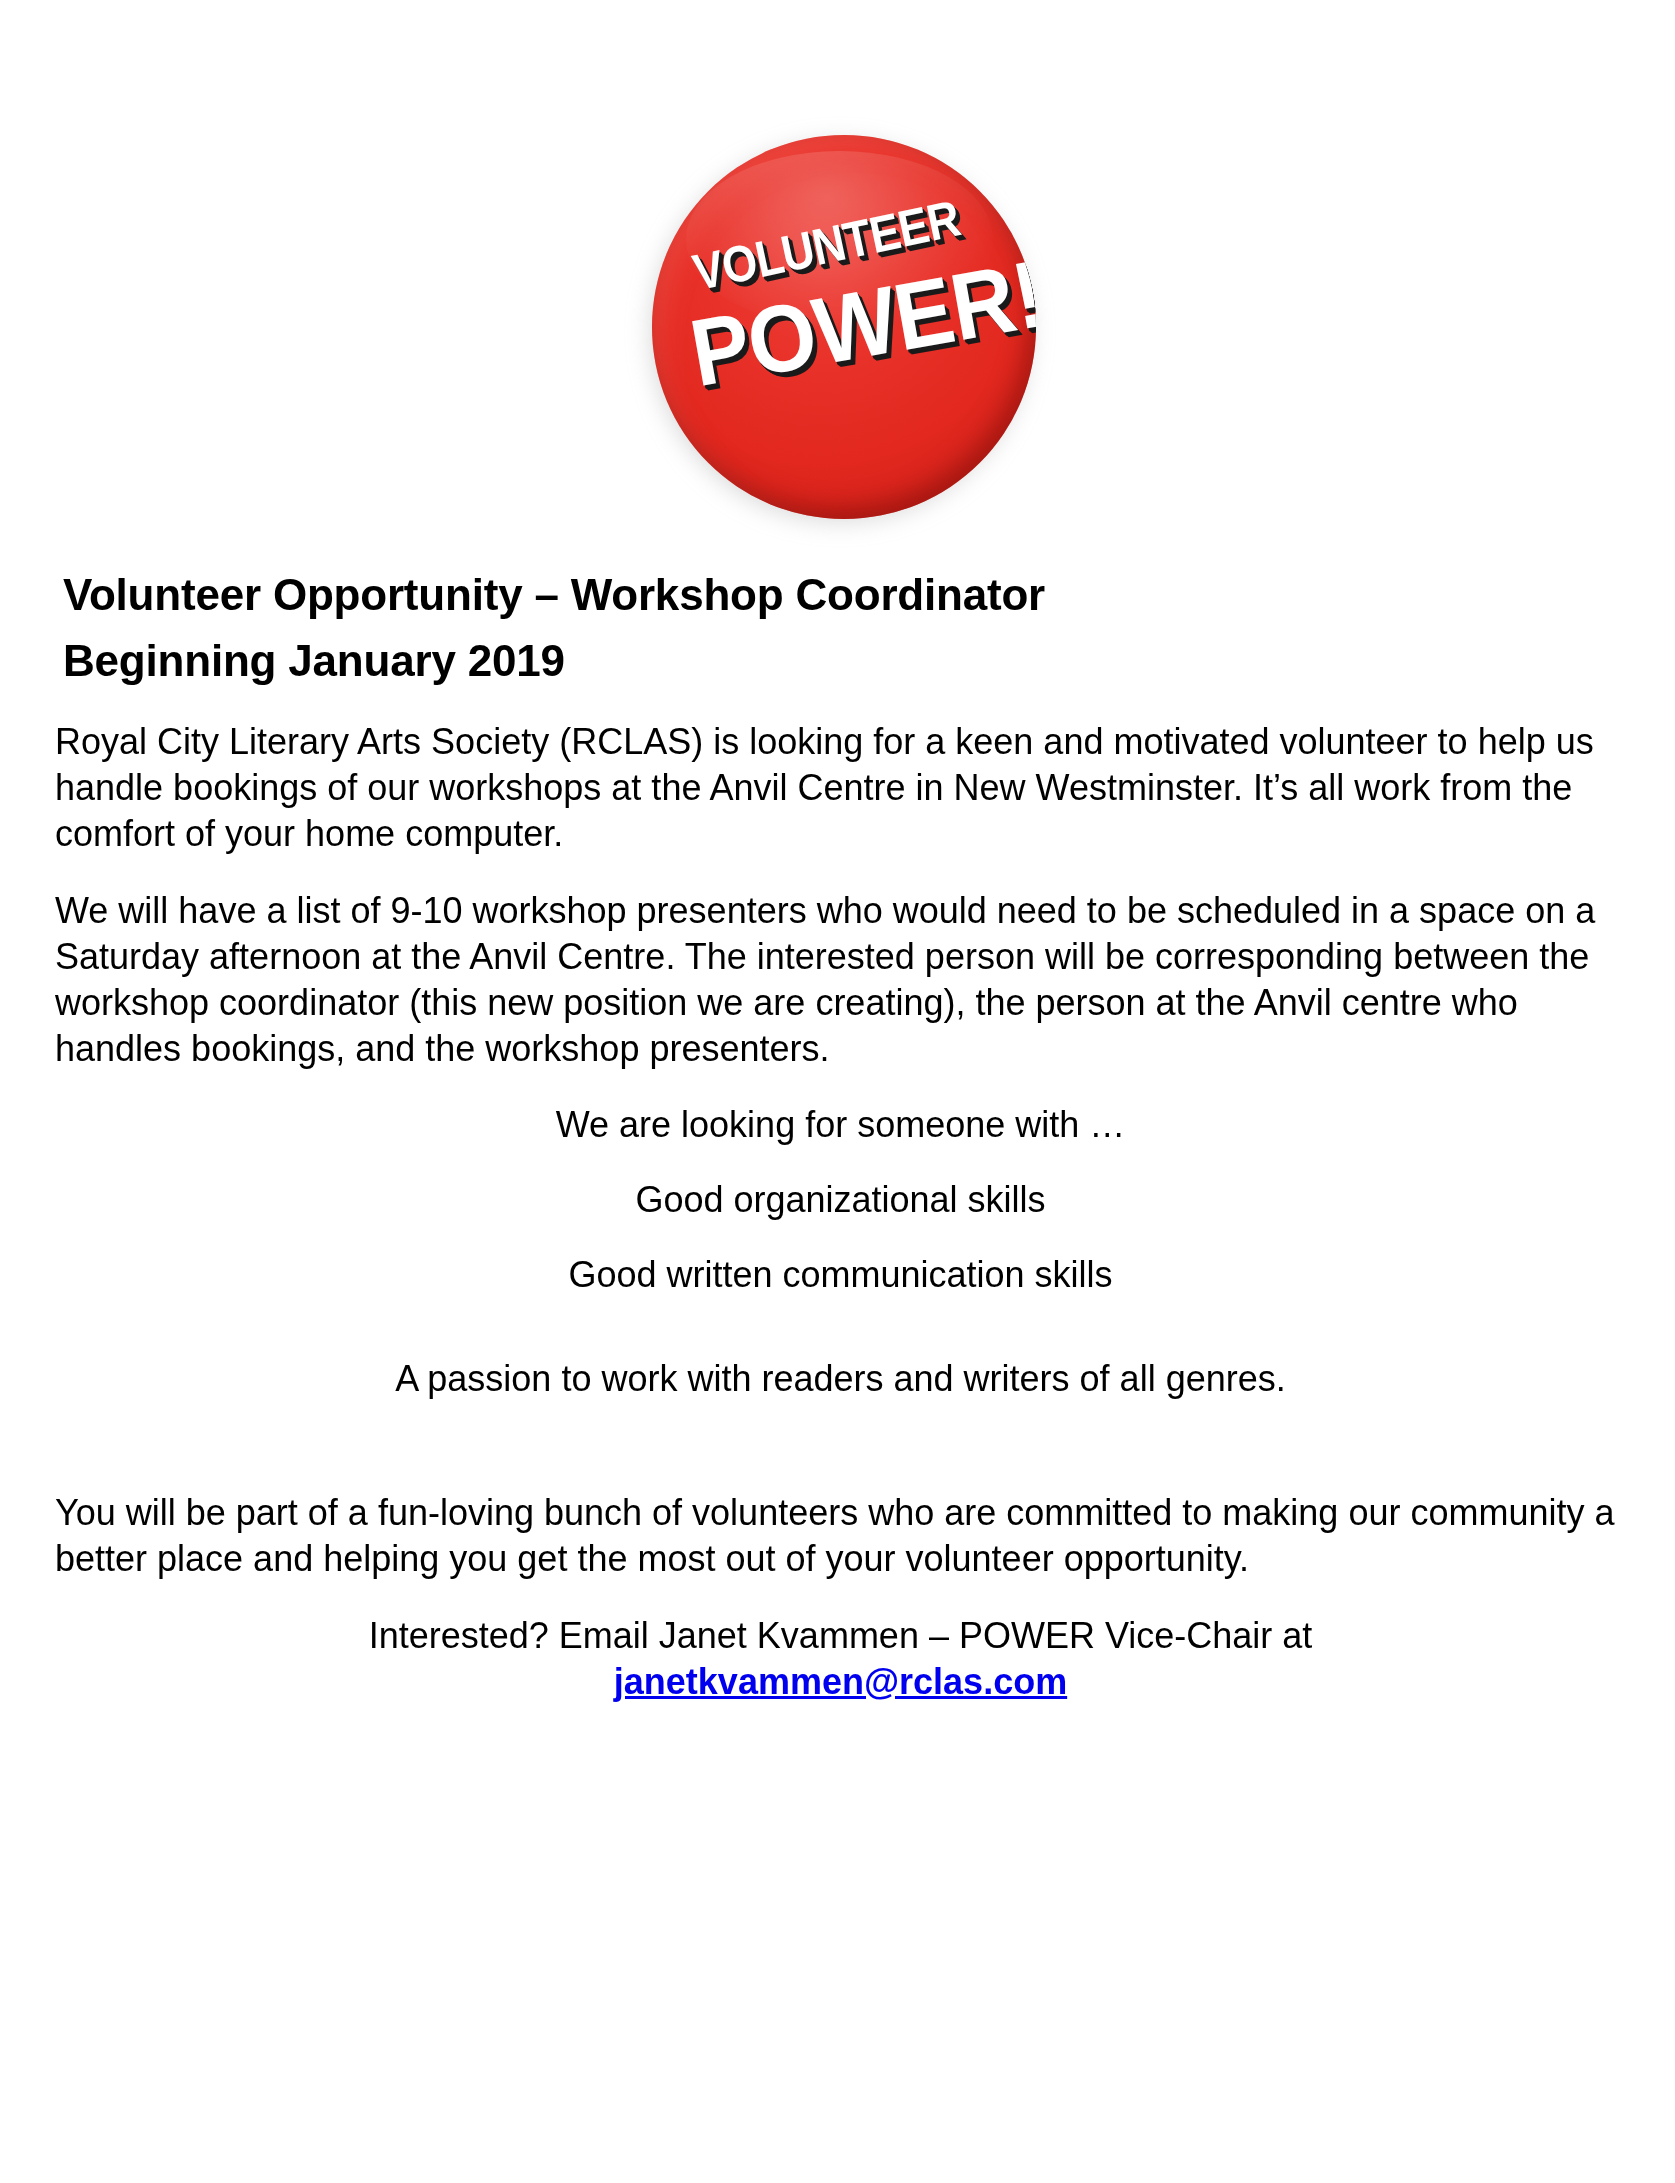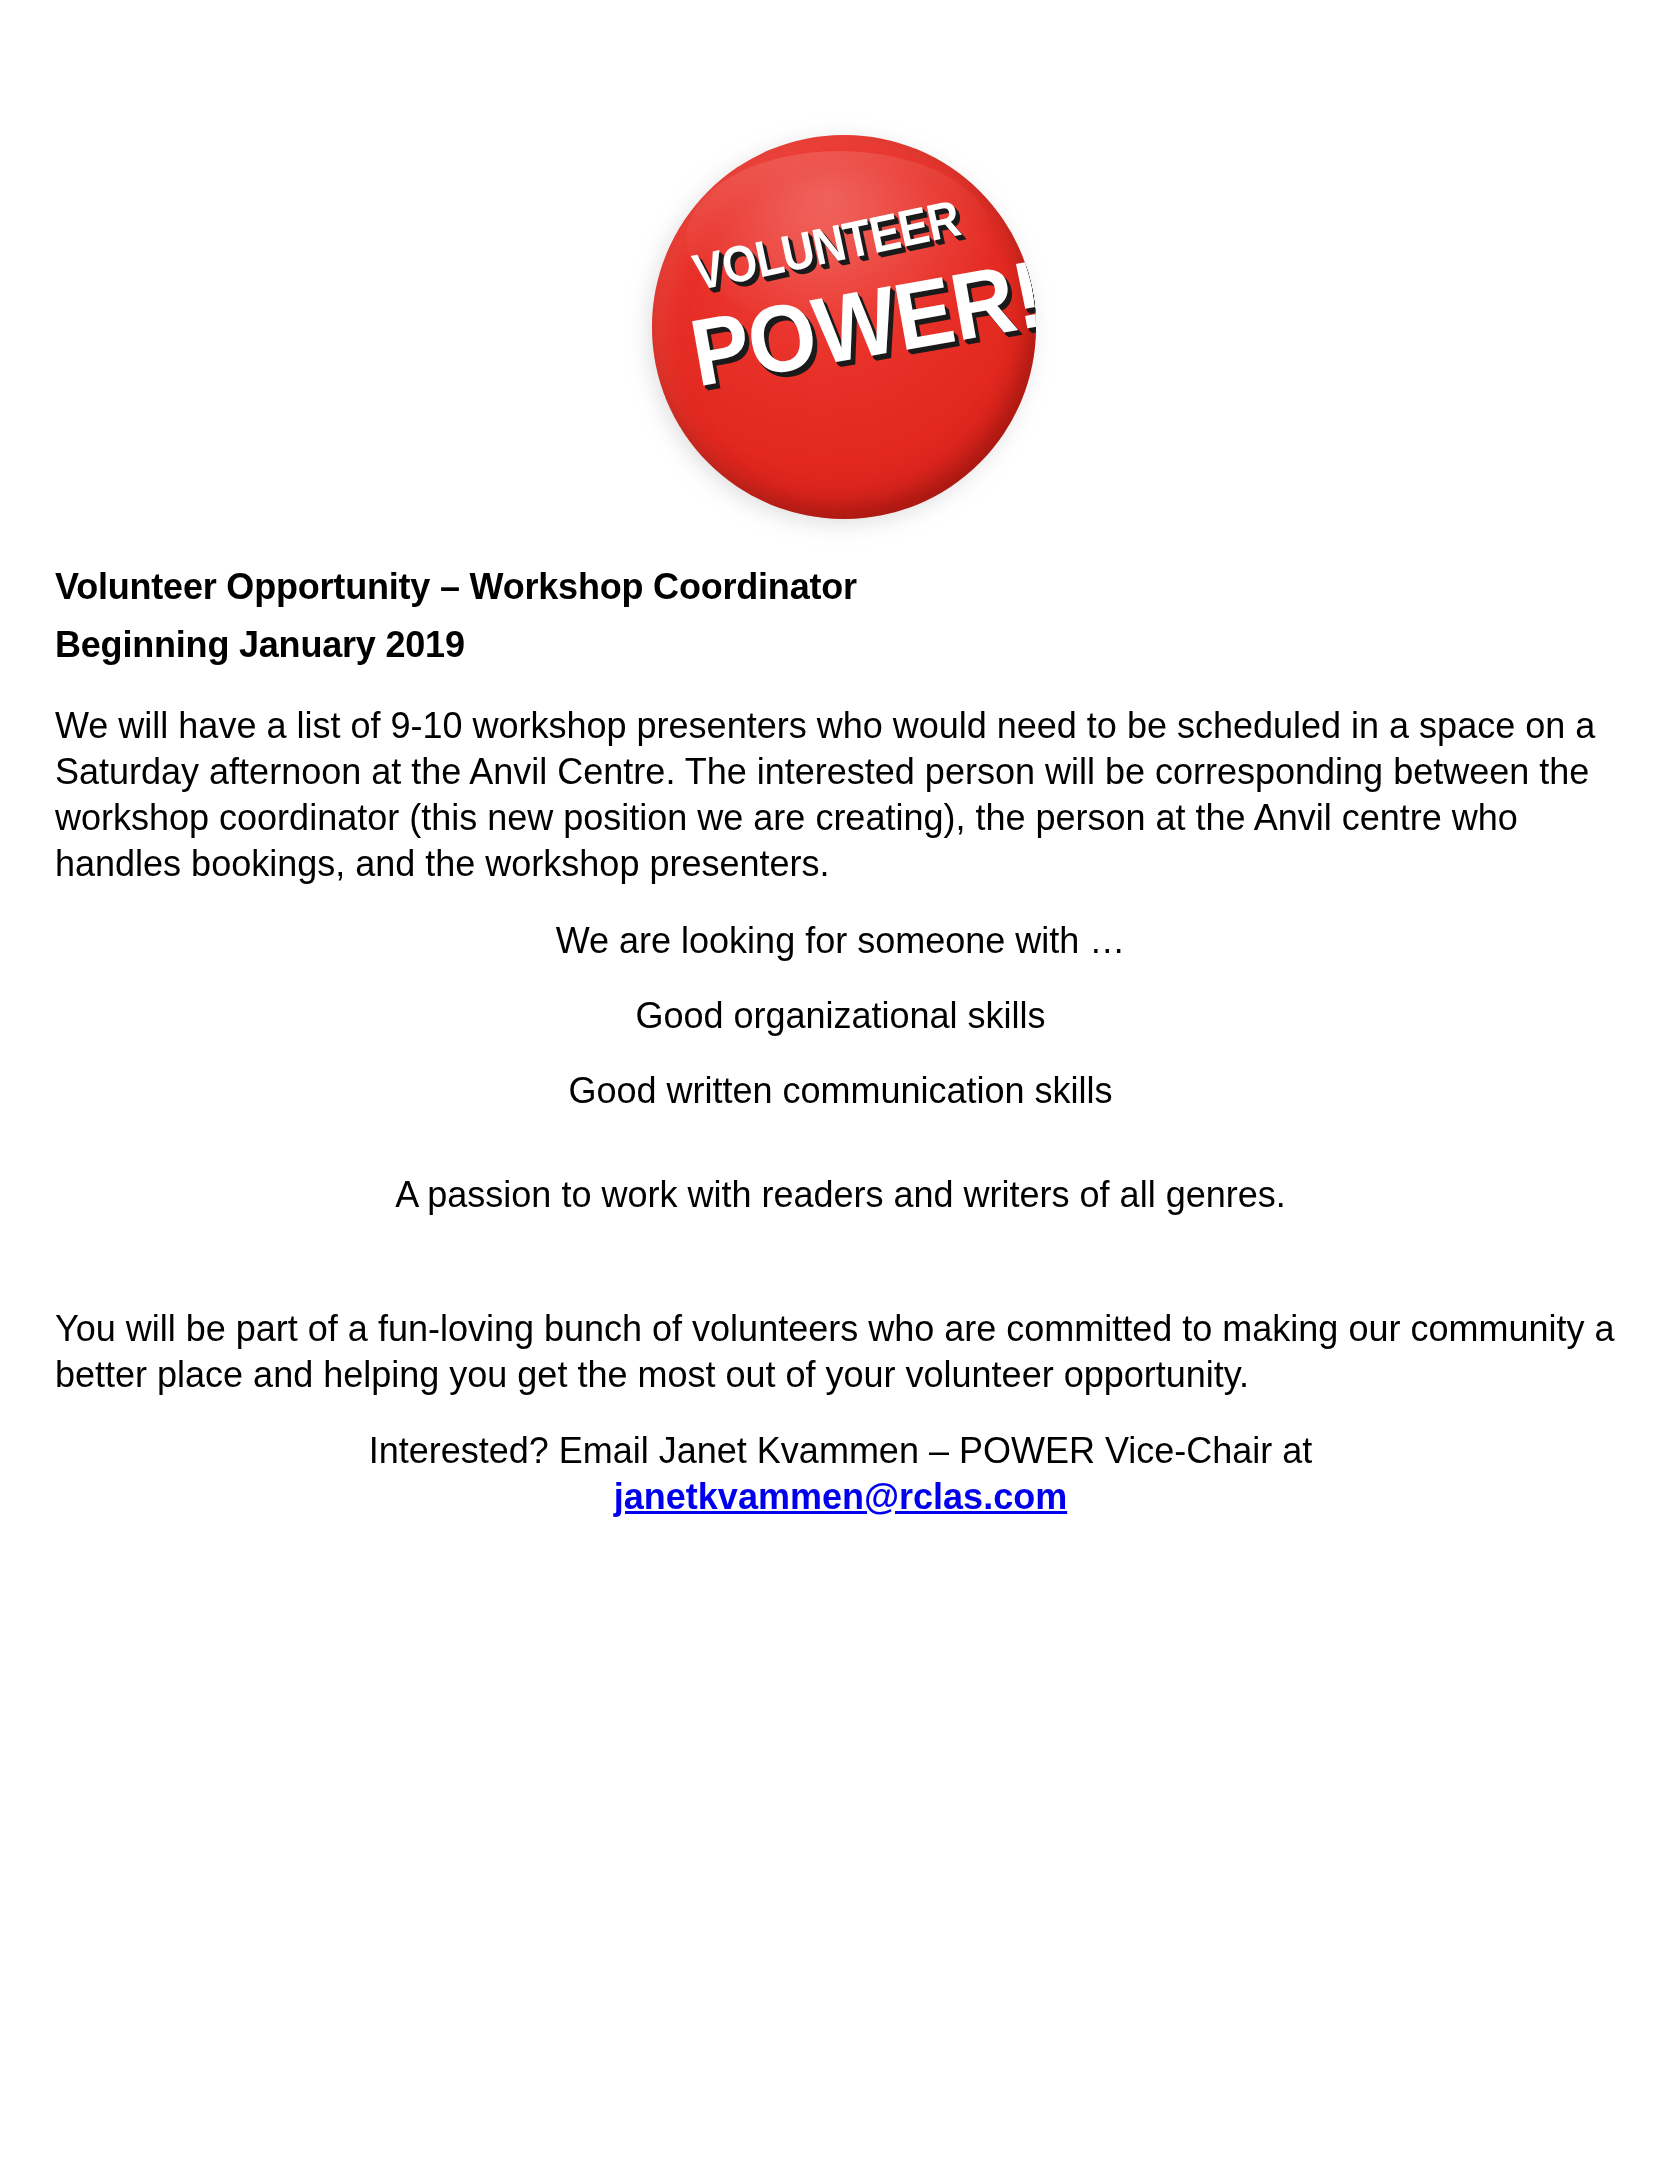--- a/index.html
+++ b/index.html
@@ -114,22 +114,22 @@
 
   
   .doc {
     position: absolute;
     left: 55px;
     top: 558px;
     width: 1571px;
   }
 
   h1.title-line {
-    margin: 0;
-    font-size: 36px;
+    margin: 8px;
+    font-size: 44px;
     line-height: 58px;
     font-weight: bold;
     letter-spacing: -0.2px;
     color: #000000;
   }
   .title-block {
     margin-bottom: 29px;
   }
 
   p.body-par {
@@ -184,20 +184,21 @@
     </div>
   </div>
 
   <div class="doc">
 
     <div class="title-block">
       <h1 class="title-line">Volunteer Opportunity – Workshop Coordinator</h1>
       <h1 class="title-line">Beginning January 2019</h1>
     </div>
 
+    <p class="body-par">Royal City Literary Arts Society (RCLAS) is looking for a keen and motivated volunteer to help us handle bookings of our workshops at the Anvil Centre in New Westminster. It’s all work from the comfort of your home computer.</p>
 
     <p class="body-par">We will have a list of 9-10 workshop presenters who would need to be scheduled in a space on a Saturday afternoon at the Anvil Centre. The interested person will be corresponding between the workshop coordinator (this new position we are creating), the person at the Anvil centre who handles bookings, and the workshop presenters.</p>
 
     <p class="body-par tight">We are looking for someone with …</p>
 
     <p class="body-par tight">Good organizational skills</p>
 
     <p class="body-par tight">Good written communication skills</p>
 
 

